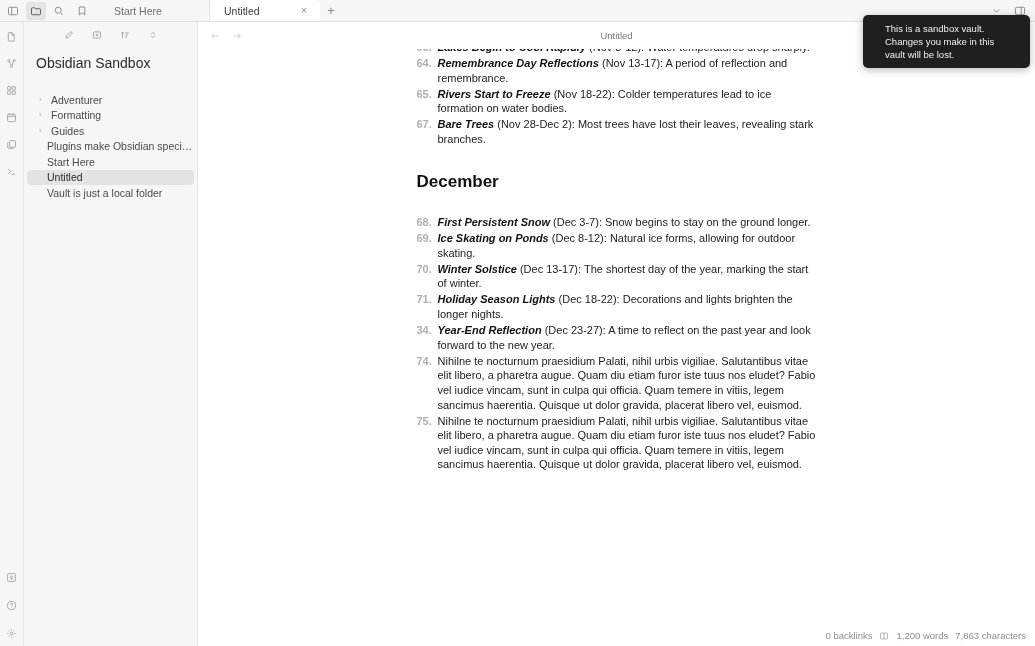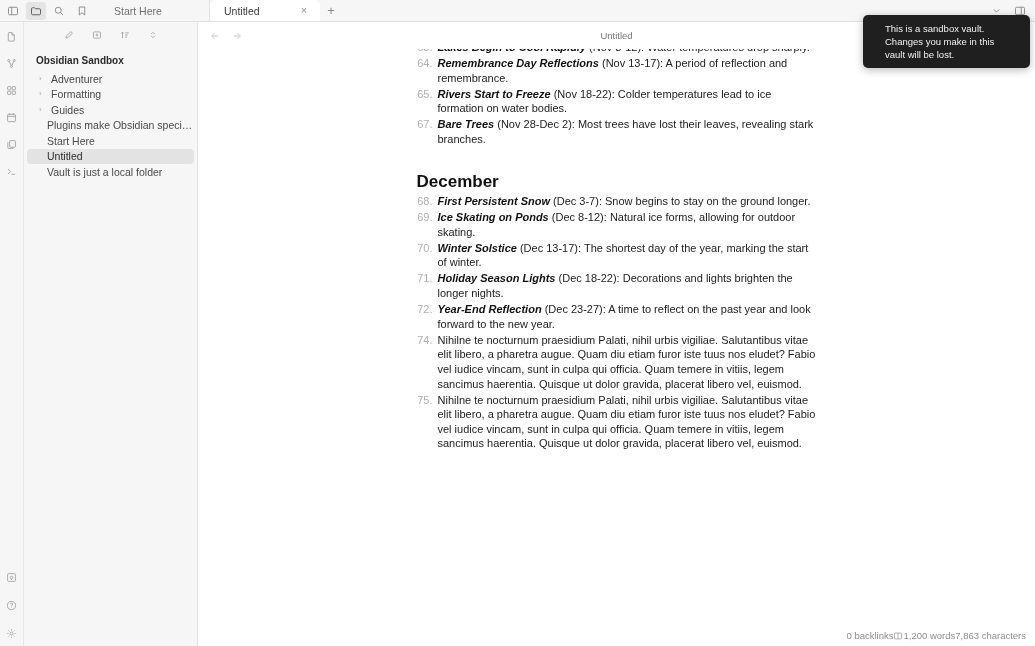--- a/index.html
+++ b/index.html
@@ -183,25 +183,25 @@
     align-items: center;
     justify-content: center;
     border-radius: 3px;
   }
   .sb-tree {
     flex: 1;
     padding-top: 11px;
     overflow: hidden;
   }
   .vault-name {
-    font-size: 10px;
-    font-weight: bold;
+    font-size: 14px;
+    font-weight: normal;
     color: #2b2b2b;
     padding: 2px 6px 2px 12px;
-    margin-bottom: 3px;
+    margin-bottom: 19px;
   }
   .tree-row {
     display: flex;
     align-items: center;
     height: 15.5px;
     font-size: 10.5px;
     color: #4a4a4a;
     padding-left: 12px;
     border-radius: 4px;
     margin: 0 3px 0 3px;
@@ -282,43 +282,45 @@
   ol.note-list li {
     display: flex;
     font-size: 11px;
     line-height: 14.6px;
     color: #222222;
     margin-bottom: 1.5px;
   }
   ol.note-list li .num {
     width: 21px;
     min-width: 21px;
-    text-align: right;
+    text-align: left;
     color: #b0b0b0;
     padding-right: 5px;
     font-size: 11px;
+    font-weight: bold;
   }
   ol.note-list li .content { flex: 1; }
   ol.note-list li .content b { font-weight: bold; color: #111111; font-style: italic; }
 
   h1.month {
     font-size: 17px;
     font-weight: bold;
     color: #111111;
-    margin: 24px 0 2px 0;
+    margin: 24px 0 23px 0;
     line-height: 1.25;
   }
 
   
   .statusbar {
     position: absolute;
     right: 4px;
     bottom: 3px;
     display: flex;
     align-items: flex-end;
+    gap: 7px;
     font-size: 9.5px;
     color: #8e8e8e;
     padding: 2px 5px;
   }
   .status-item { white-space: nowrap; }
   .status-icon { display: inline-flex; align-items: center; color: #9a9a9a; }
 
   
   .notice {
     position: absolute;
@@ -592,21 +594,21 @@
             </li>
             <li>
               <span class="num">70.</span>
               <span class="content"><b>Winter Solstice</b><span> (Dec 13-17): The shortest day of the year, marking the start of winter.</span></span>
             </li>
             <li>
               <span class="num">71.</span>
               <span class="content"><b>Holiday Season Lights</b><span> (Dec 18-22): Decorations and lights brighten the longer nights.</span></span>
             </li>
             <li>
-              <span class="num">72.</span>
+              <span class="num">34.</span>
               <span class="content"><b>Year-End Reflection</b><span> (Dec 23-27): A time to reflect on the past year and look forward to the new year.</span></span>
             </li>
             <li>
               <span class="num">74.</span>
               <span class="content"><b></b><span>Nihilne te nocturnum praesidium Palati, nihil urbis vigiliae. Salutantibus vitae elit libero, a pharetra augue. Quam diu etiam furor iste tuus nos eludet? Fabio vel iudice vincam, sunt in culpa qui officia. Quam temere in vitiis, legem sancimus haerentia. Quisque ut dolor gravida, placerat libero vel, euismod.</span></span>
             </li>
             <li>
               <span class="num">75.</span>
               <span class="content"><b></b><span>Nihilne te nocturnum praesidium Palati, nihil urbis vigiliae. Salutantibus vitae elit libero, a pharetra augue. Quam diu etiam furor iste tuus nos eludet? Fabio vel iudice vincam, sunt in culpa qui officia. Quam temere in vitiis, legem sancimus haerentia. Quisque ut dolor gravida, placerat libero vel, euismod.</span></span>
             </li>

